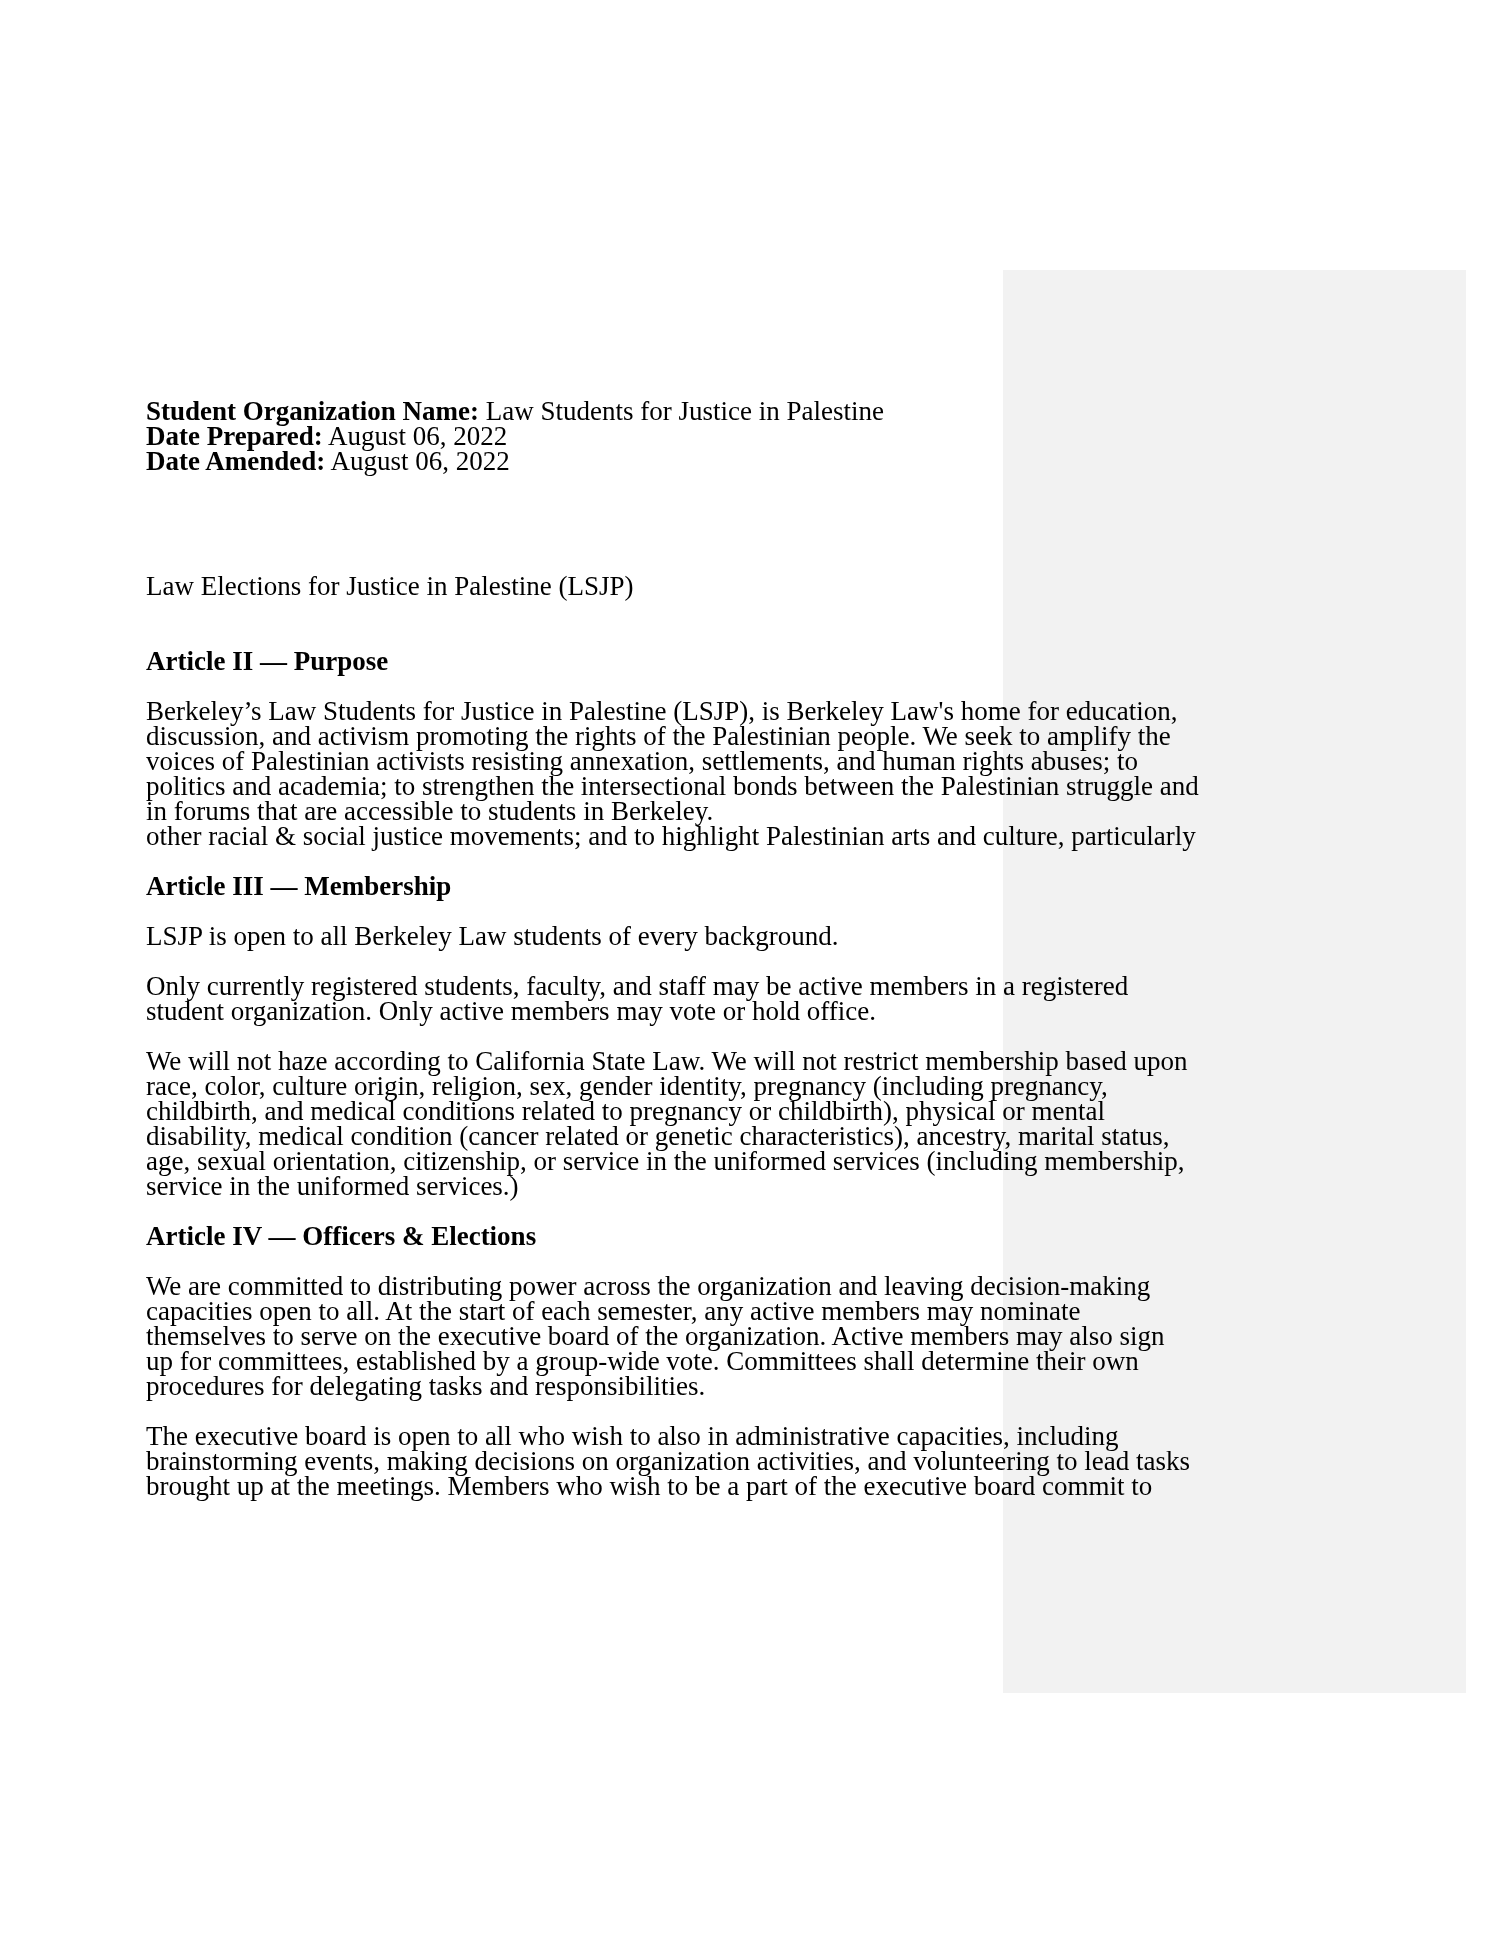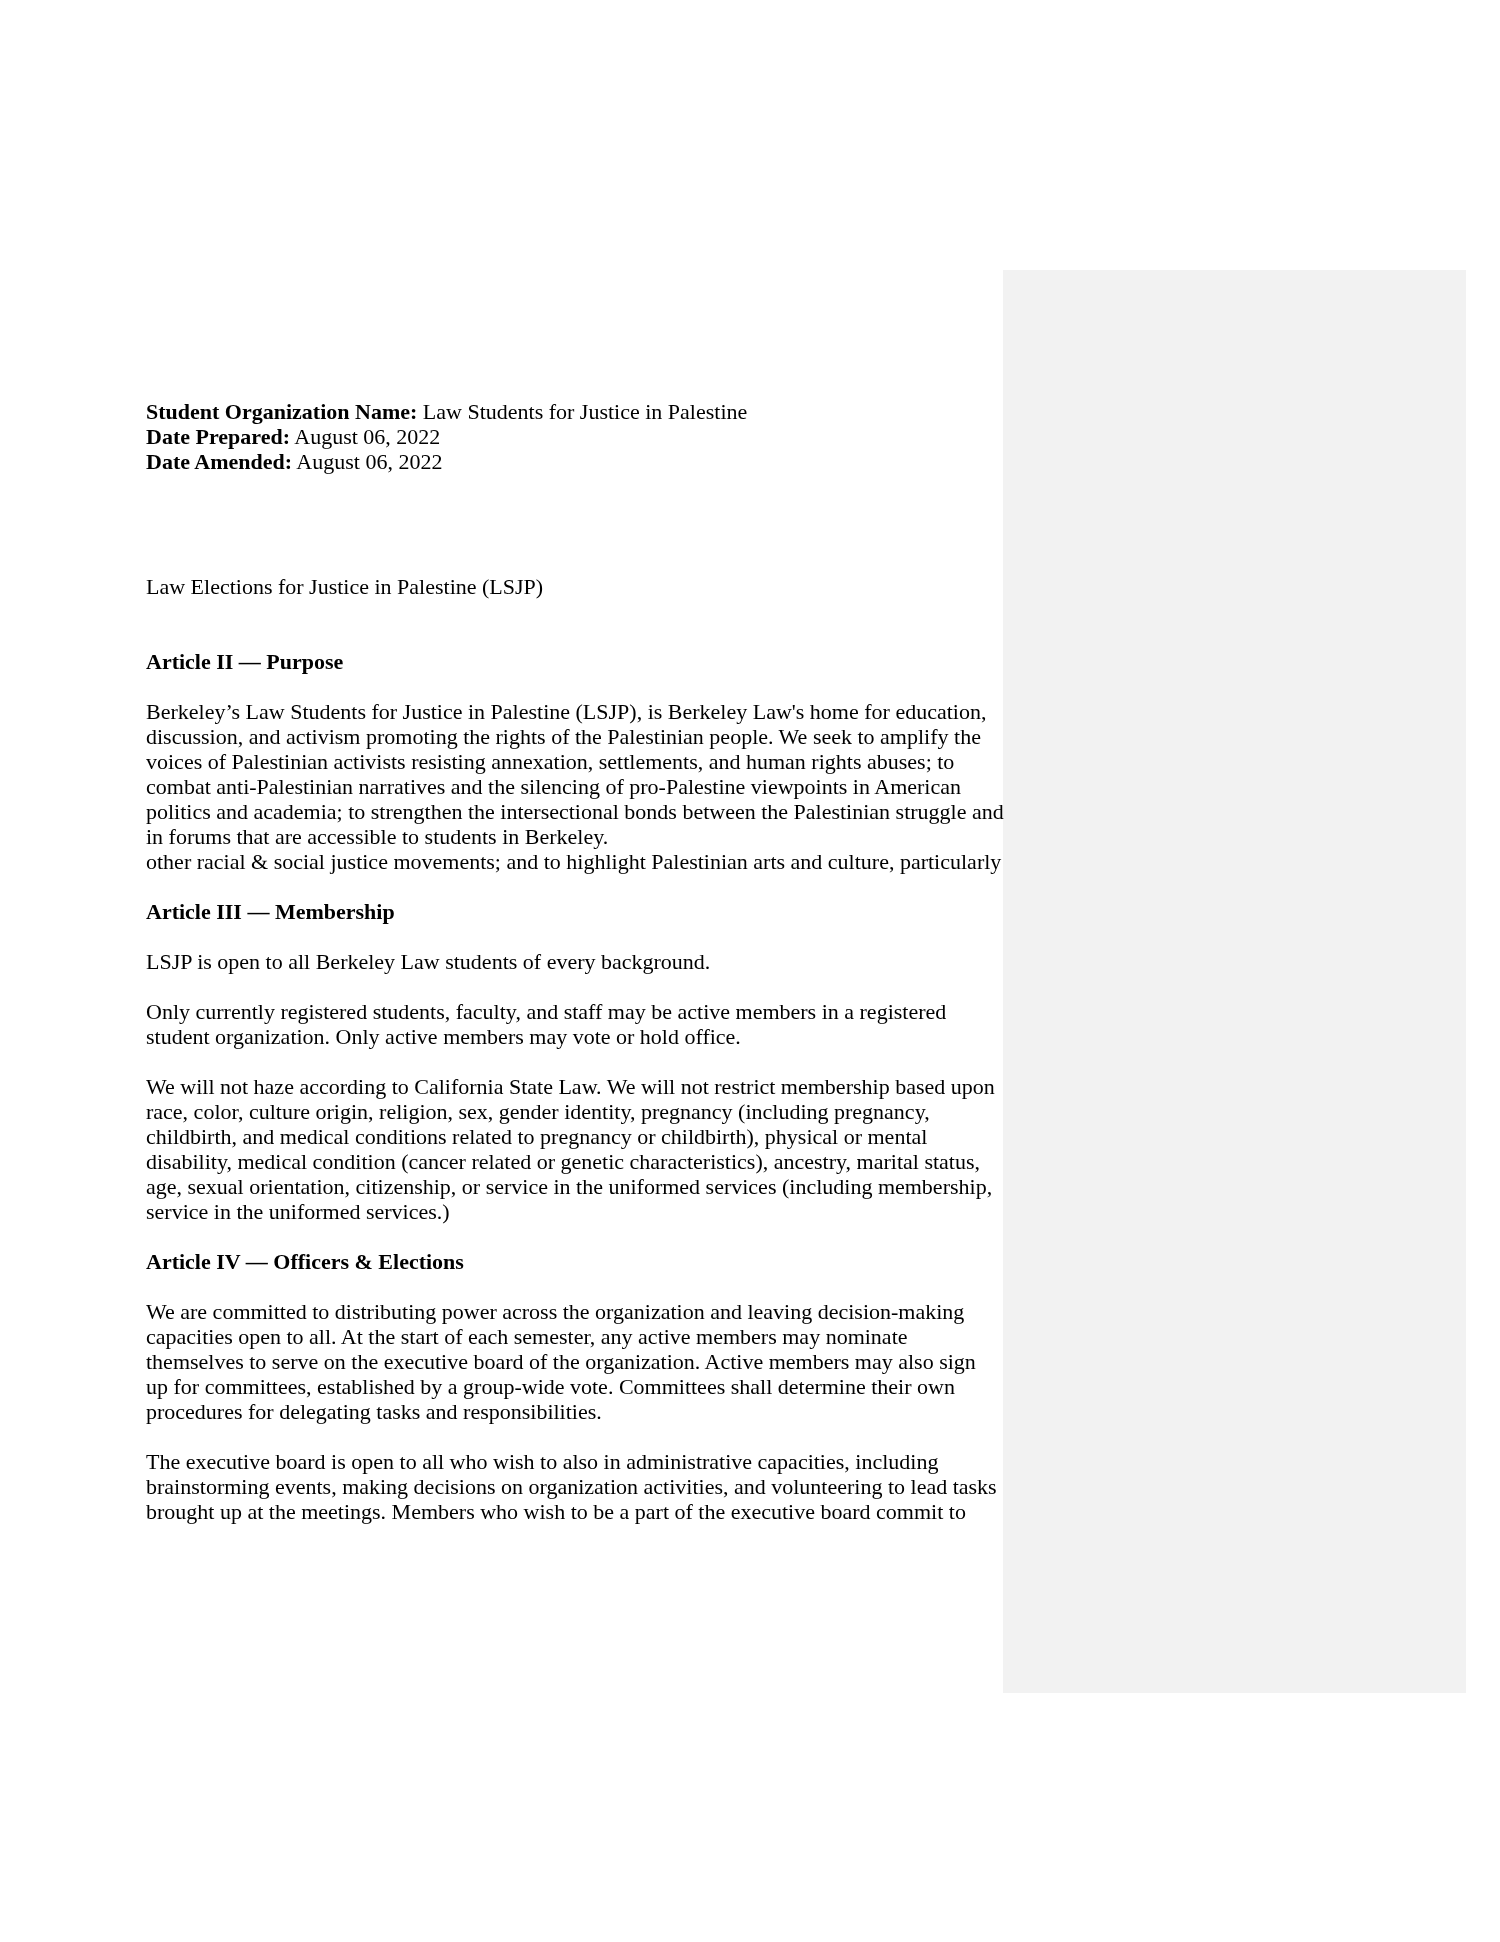--- a/index.html
+++ b/index.html
@@ -21,21 +21,21 @@
       top: 270px;
       width: 463px;
       height: 1423px;
       background: #f2f2f2;
     }
     .doc {
       position: absolute;
       left: 146px;
       top: 399px;
       width: 850px;
-      font-size: 22px;
+      font-size: 27px;
       line-height: 25px;
     }
     .line { white-space: nowrap; display: block; }
     .b { font-weight: bold; }
     .meta { margin: 0; }
     .heading {
       font-weight: bold;
       margin: 0;
     }
     .para { margin: 0; }
@@ -67,21 +67,20 @@
 
   <div class="gap-50"></div>
 
   <div>
     <div class="heading line">Article II — Purpose</div>
     <div class="gap-25"></div>
     <div class="para">
       <span class="line">Berkeley’s Law Students for Justice in Palestine (LSJP), is Berkeley Law's home for education,</span>
       <span class="line">discussion, and activism promoting the rights of the Palestinian people. We seek to amplify the</span>
       <span class="line">voices of Palestinian activists resisting annexation, settlements, and human rights abuses; to</span>
-      <span class="line">combat anti-Palestinian narratives and the silencing of pro-Palestine viewpoints in American</span>
       <span class="line">politics and academia; to strengthen the intersectional bonds between the Palestinian struggle and</span>
       <span class="line">in forums that are accessible to students in Berkeley.</span>
       <span class="line">other racial &amp; social justice movements; and to highlight Palestinian arts and culture, particularly</span>
     </div>
   </div>
 
   <div class="gap-25"></div>
 
   <div>
     <div class="heading line">Article III — Membership</div>

